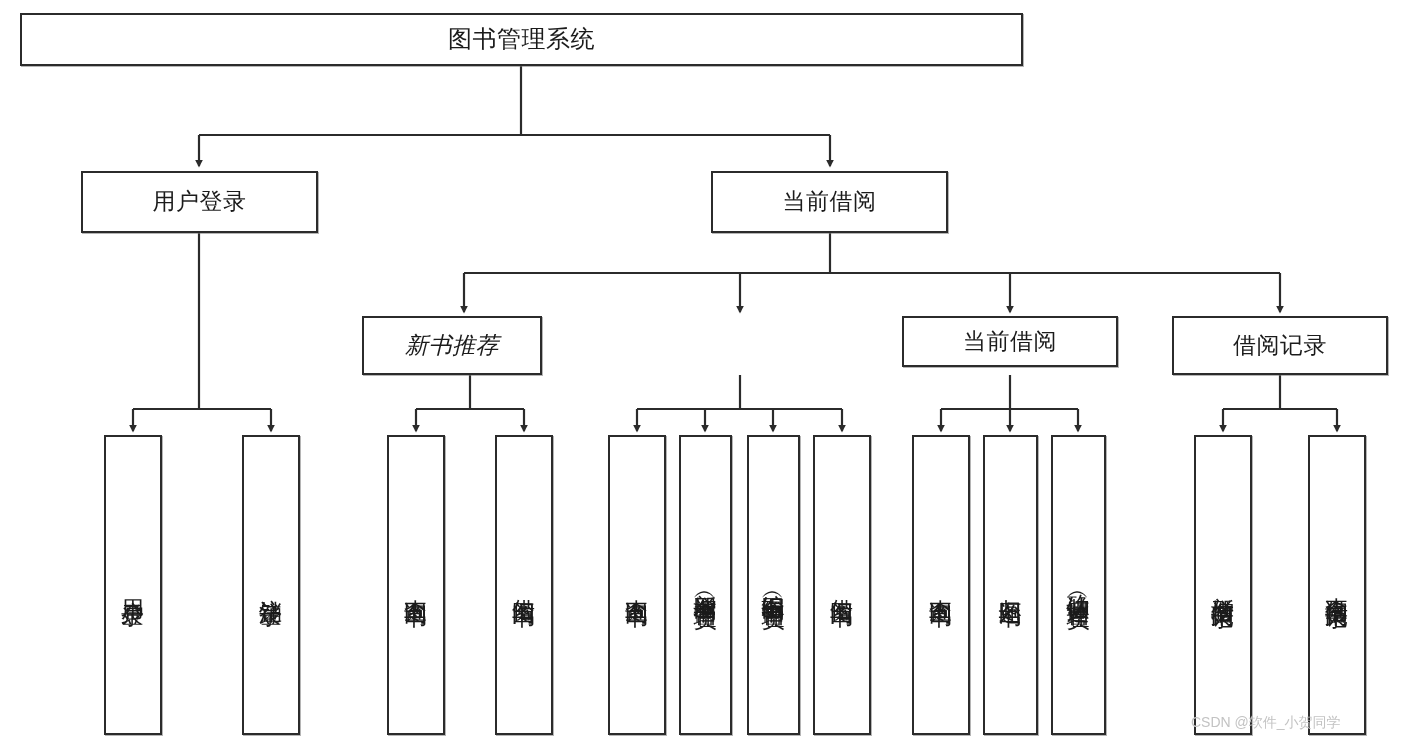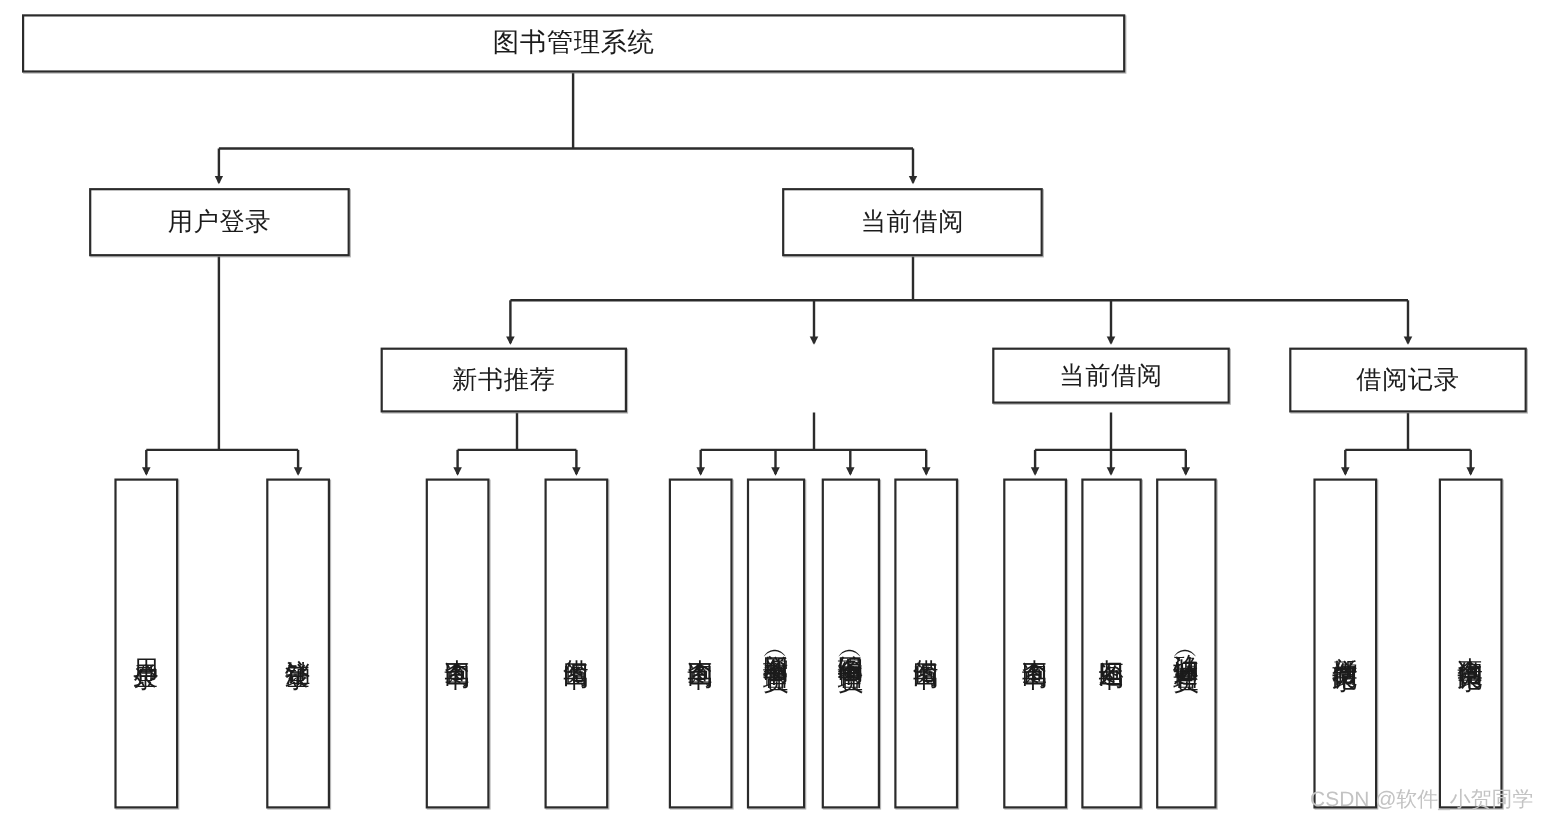--- a/index.html
+++ b/index.html
@@ -61,21 +61,21 @@
     font-size: 23px;
     line-height: 1.14;
     letter-spacing: 2px;
     white-space: normal;
     max-height: 286px;
   }
   .watermark {
     position: absolute;
     left: 1191px;
     top: 714px;
-    font-size: 19px;
+    font-size: 14px;
     color: #c3c3c3;
     white-space: nowrap;
     z-index: 5;
     font-family: "Liberation Sans", "DejaVu Sans", sans-serif;
   }
 </style>
 </head>
 <body>
 
 <div id="diagram-root">
@@ -135,21 +135,21 @@
     <span class="node-label">图书管理系统</span>
   </div>
 
   <div class="node horizontal" style="left:81px; top:171px; width:237px; height:62px;">
     <span class="node-label">用户登录</span>
   </div>
   <div class="node horizontal" style="left:711px; top:171px; width:237px; height:62px;">
     <span class="node-label">当前借阅</span>
   </div>
 
-  <div class="node horizontal" style="left:346px; top:316px; width:224px; height:59px;">
+  <div class="node horizontal" style="left:362px; top:316px; width:180px; height:59px;font-style:italic;">
     <span class="node-label">新书推荐</span>
   </div>
   <div class="node horizontal" style="left:902px; top:316px; width:216px; height:51px;">
     <span class="node-label">当前借阅</span>
   </div>
   <div class="node horizontal" style="left:1172px; top:316px; width:216px; height:59px;">
     <span class="node-label">借阅记录</span>
   </div>
 
   <div class="node vertical" style="left:104px; top:435px; width:58px; height:300px;">

